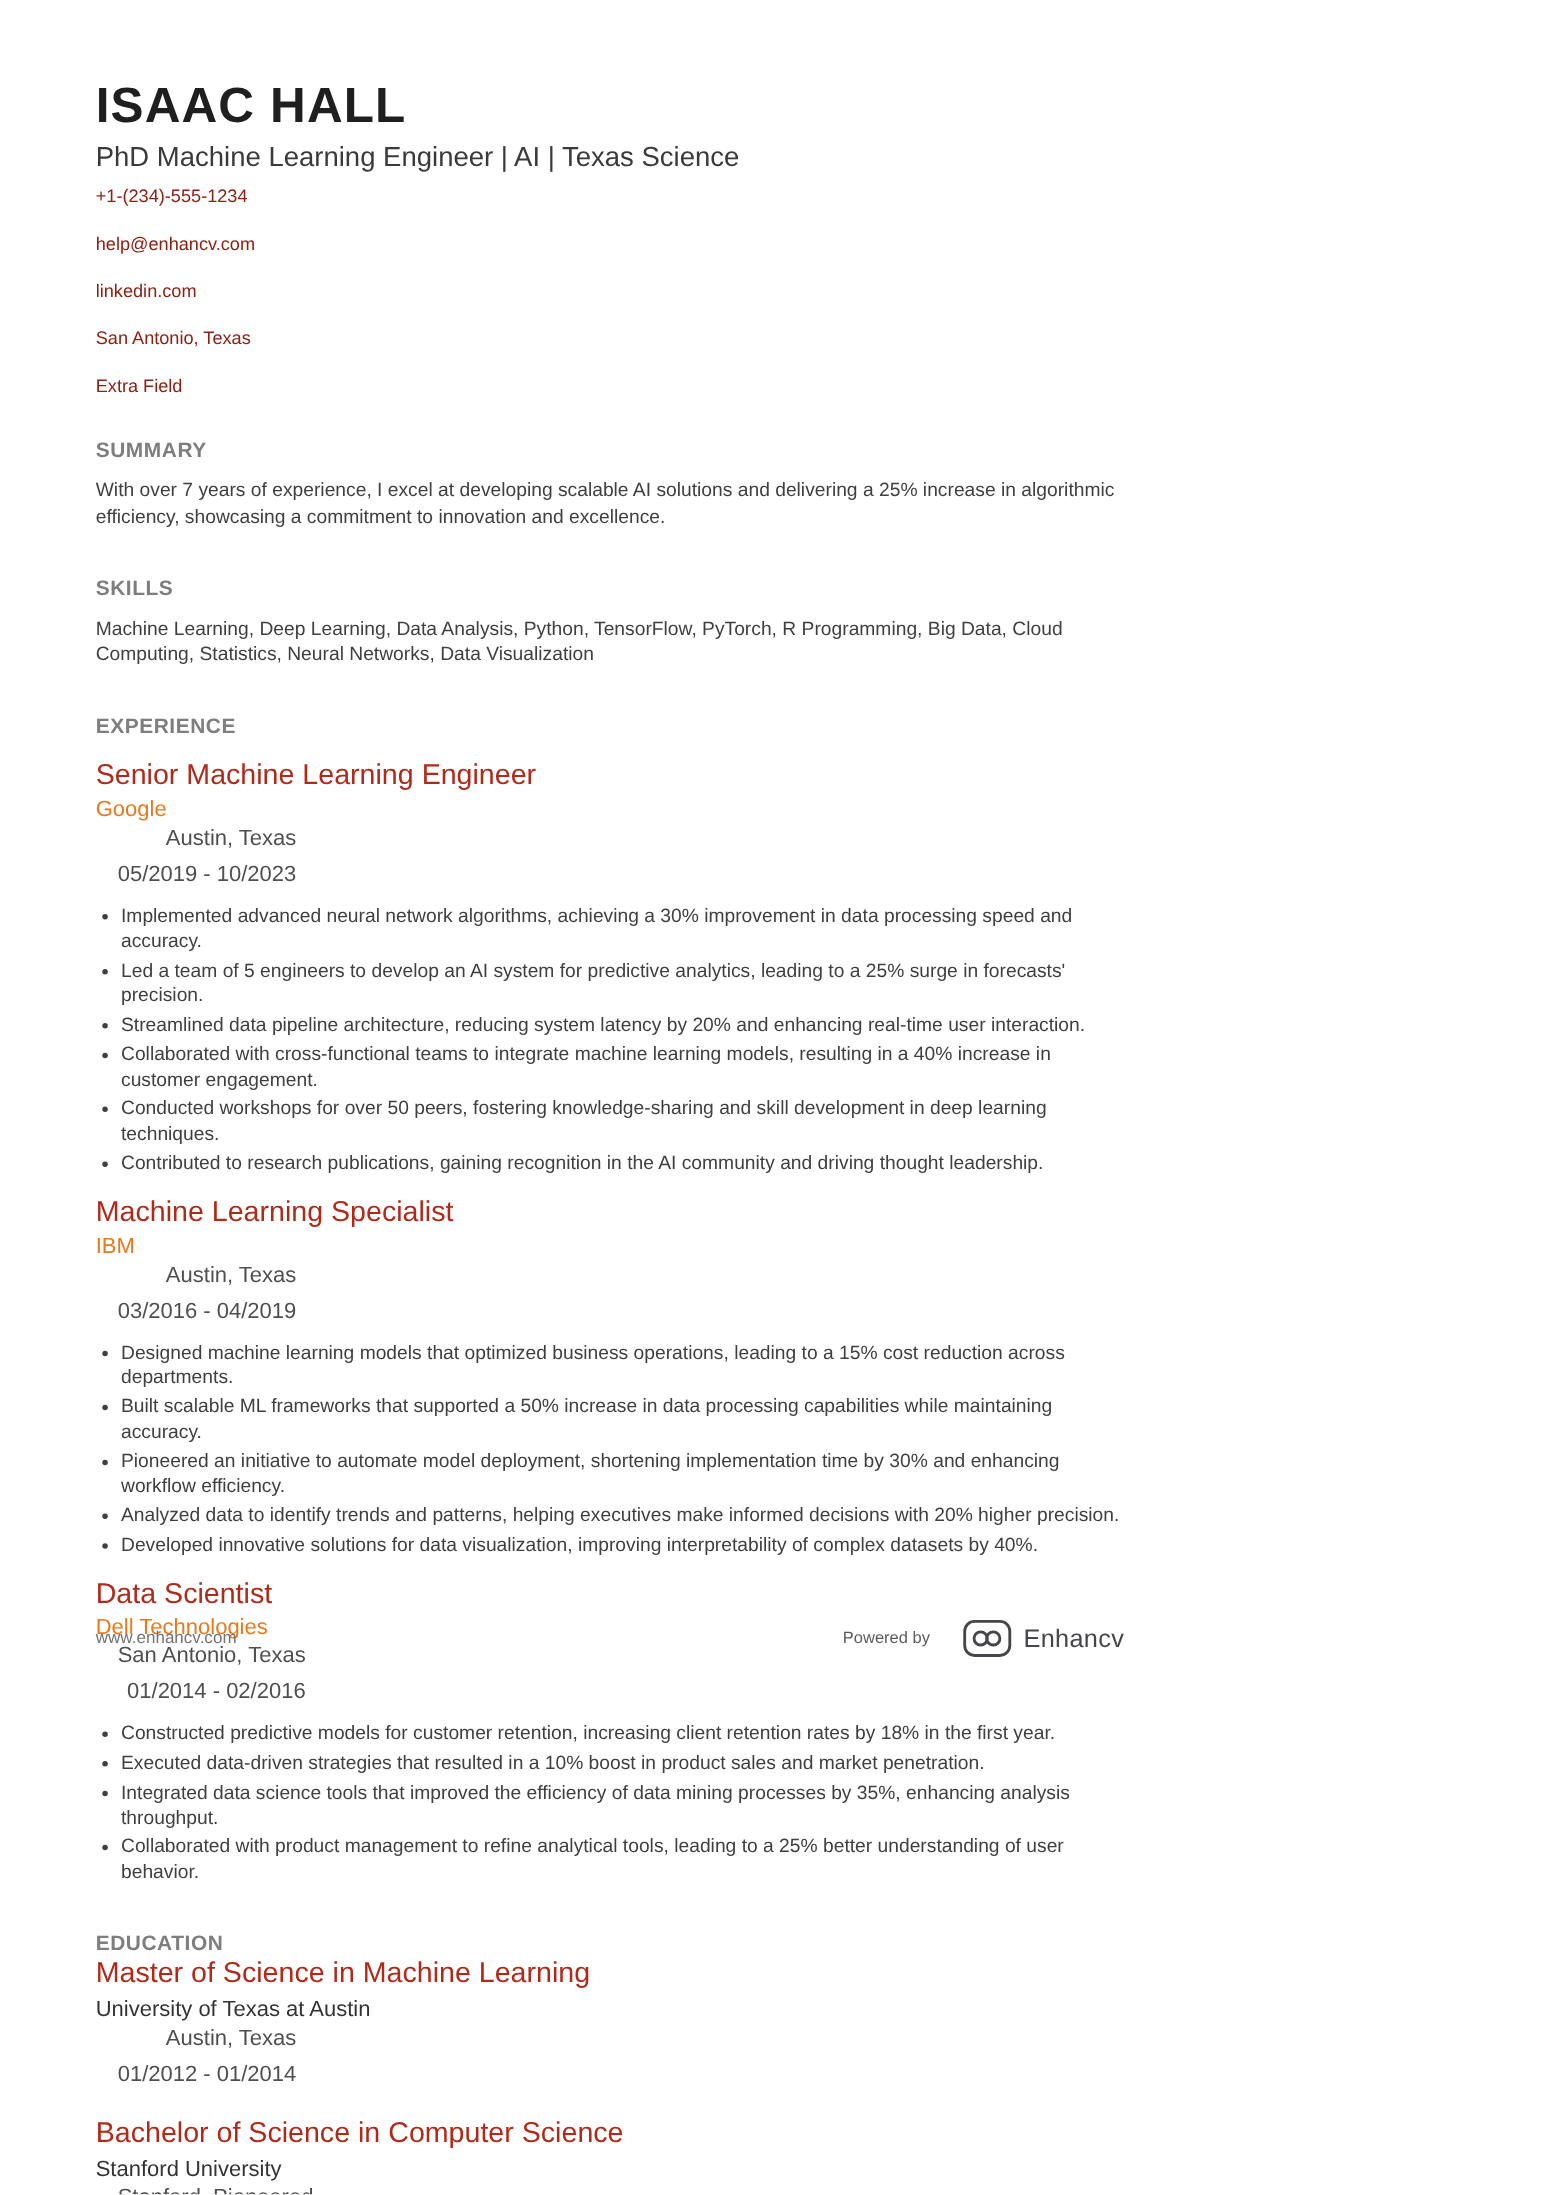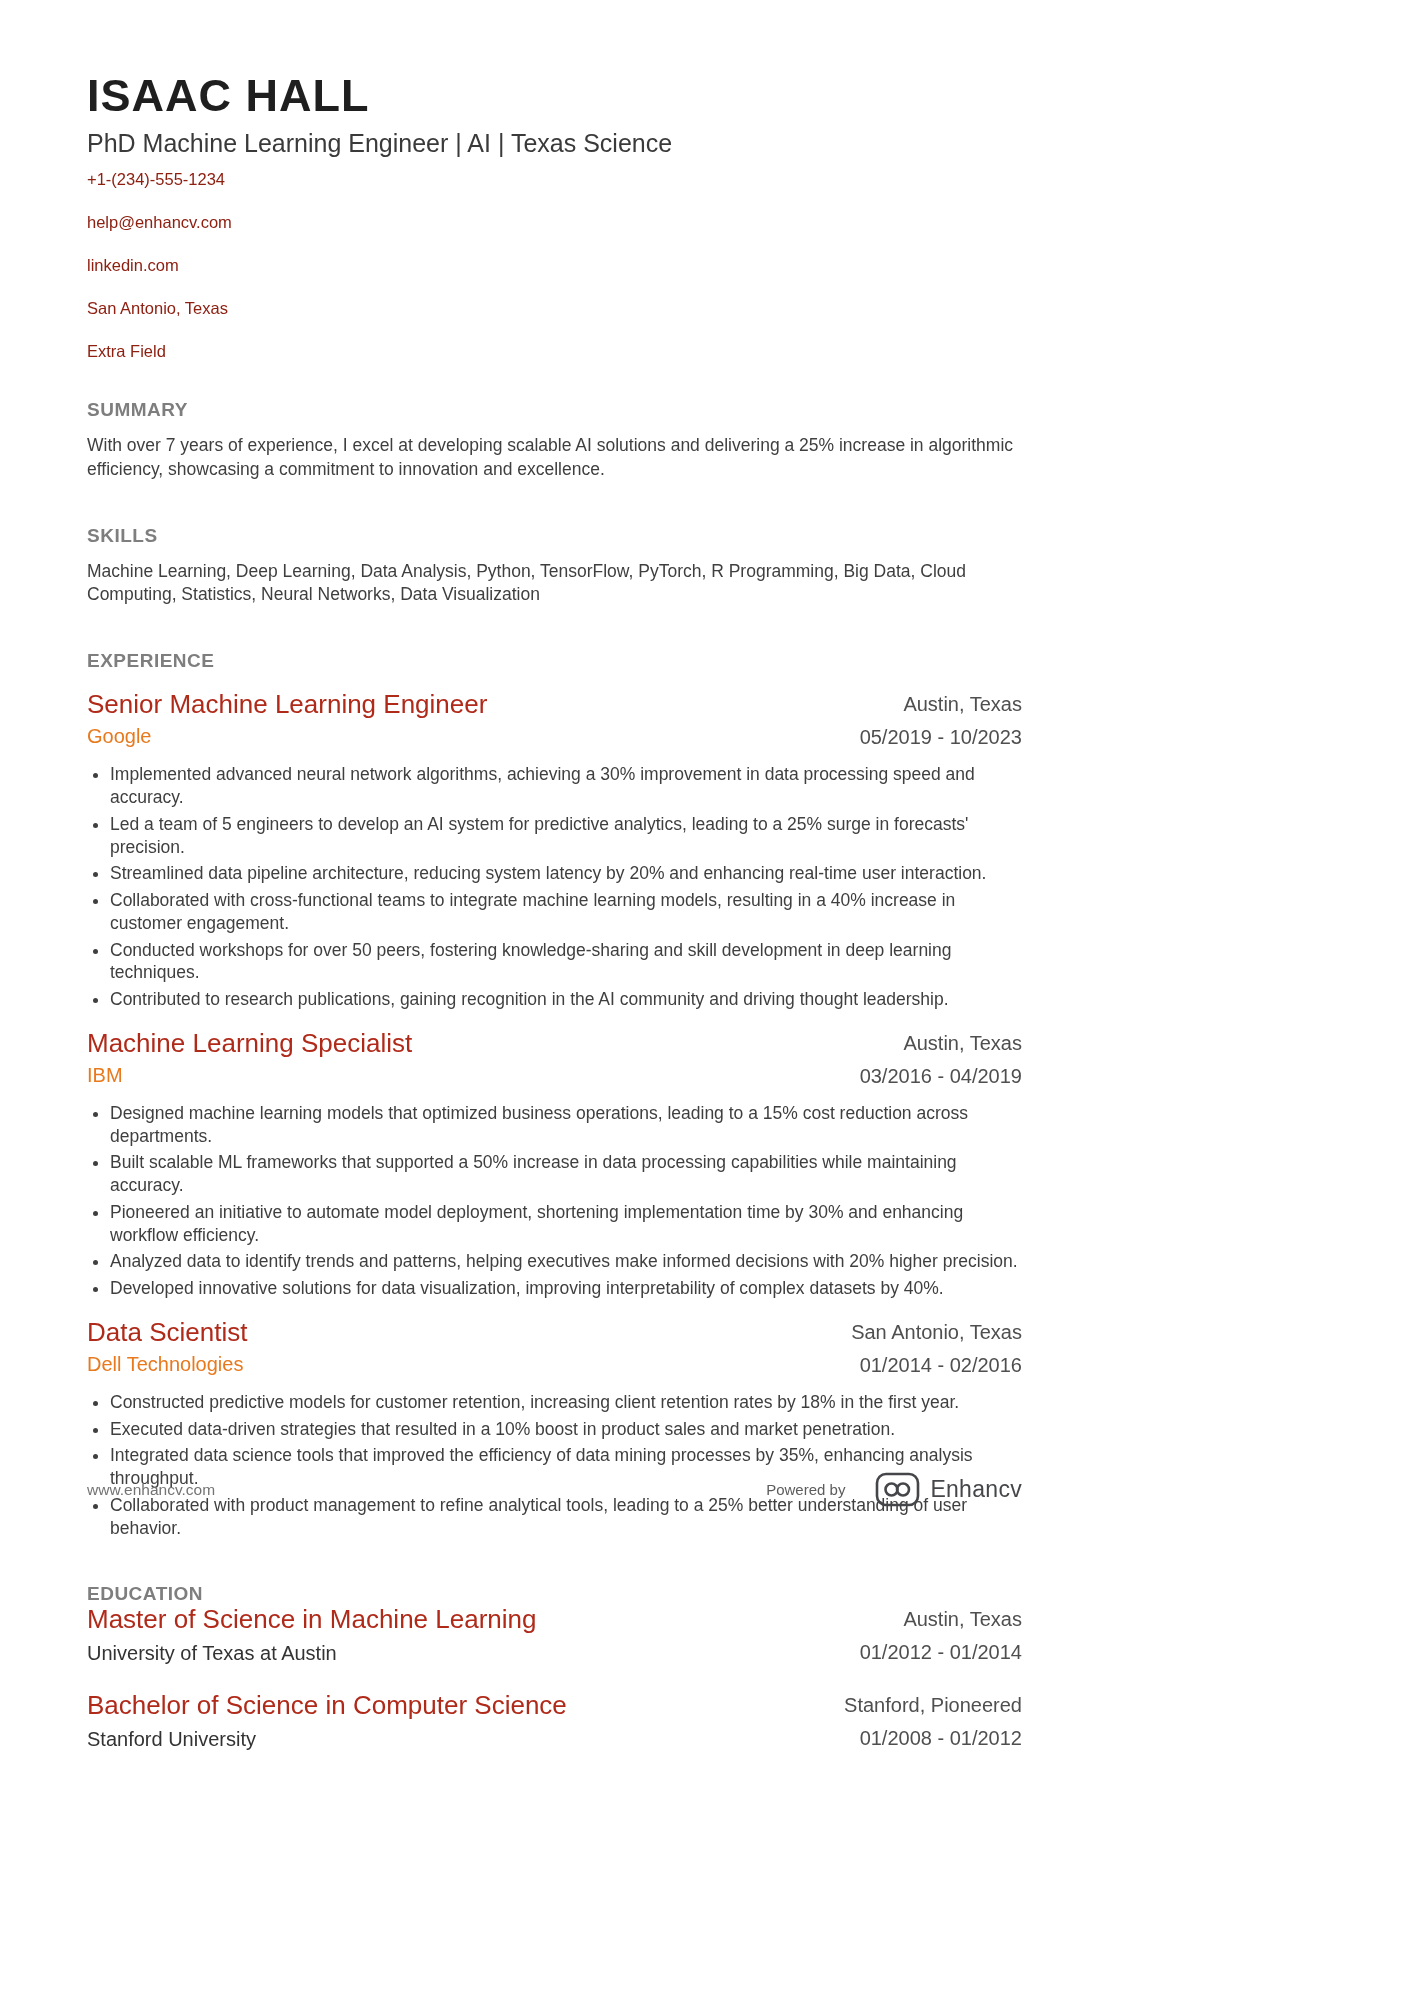--- a/index.html
+++ b/index.html
@@ -17,21 +17,21 @@
 
   .name { font-size: 45px; font-weight: 700; letter-spacing: 1px; color: var(--name-text, #1f1f1f); line-height: 1.05; }
   .headline { margin-top: 10px; font-size: 25px; color: #3a3a3a; }
   .contact-row { margin-top: 12px; display: flex; flex-wrap: wrap; gap: 24px; font-size: 16.5px; color: var(--accent-contact, #8e2012); flex-direction: column; }
 
   .section-heading { margin-top: 44px; font-size: 19px; font-weight: 700; letter-spacing: .5px; color: var(--heading-gray, #7e7e7e); }
   .section-heading.first { margin-top: 38px; }
   .body-text { margin-top: 13px; font-size: 17.5px; line-height: 1.33; }
 
   .job { margin-top: 18px; }
-  .job-header, .edu-item { display: flex; justify-content: space-between; align-items: flex-start; }
+  .job-header, .edu-item { display: flex; justify-content: flex-start; align-items: flex-start; flex-direction: column; }
   .job-title { font-size: 26px; font-weight: 500; color: var(--accent-title, #b02a1a); line-height: 1.15; }
   .company { margin-top: 5px; font-size: 20px; color: var(--accent-company, #e8791d); }
   .meta { text-align: right; font-size: 20px; color: var(--meta-text, #4f4f4f); padding-top: 3px; flex-shrink: 0; margin-left: 20px; }
   .meta .dates { margin-top: 10px; }
   ul.bullets { margin-top: 14px; padding-left: 23px; font-size: 17.5px; line-height: 1.3; }
   ul.bullets li { margin-bottom: 4px; }
 
   .edu-item { }
   .edu-item + .edu-item { margin-top: 26px; }
   .degree { font-size: 26px; font-weight: 500; color: var(--accent-title, #b02a1a); line-height: 1.15; }

